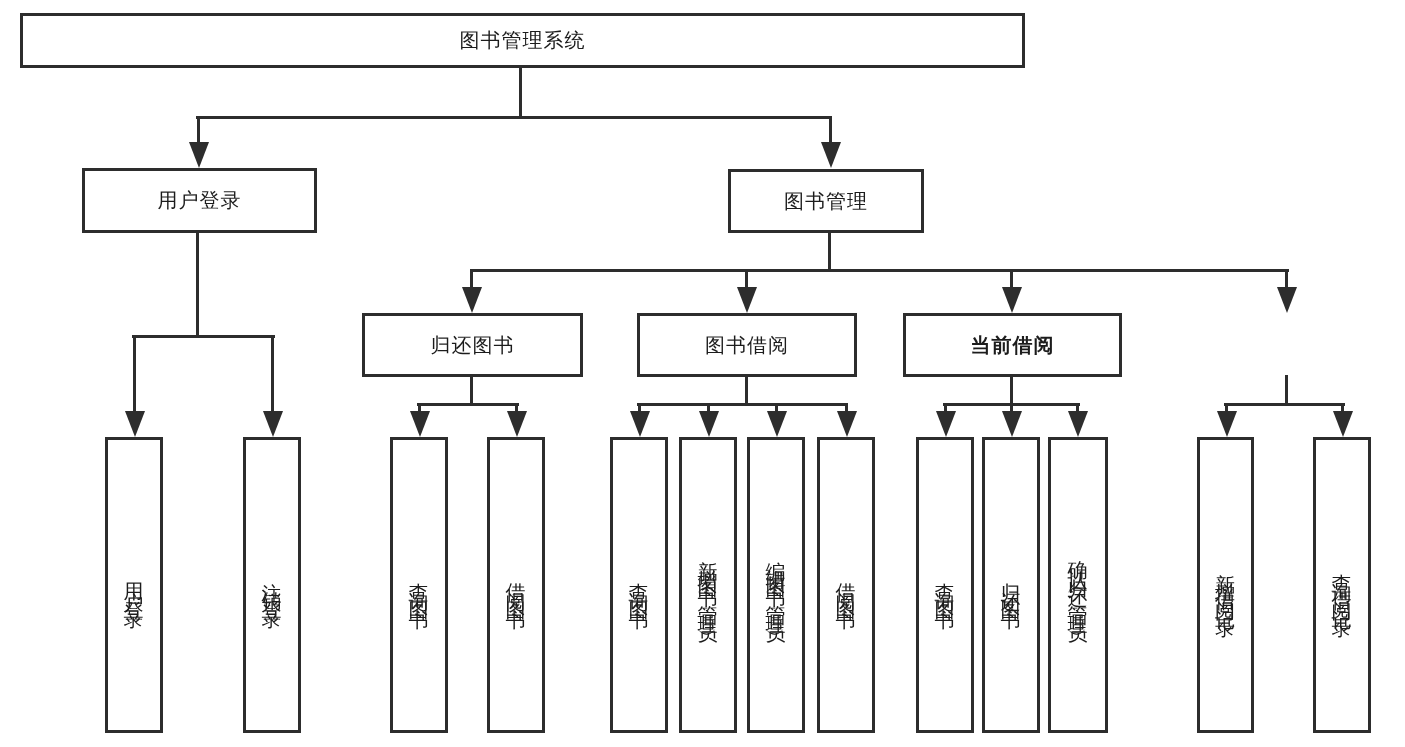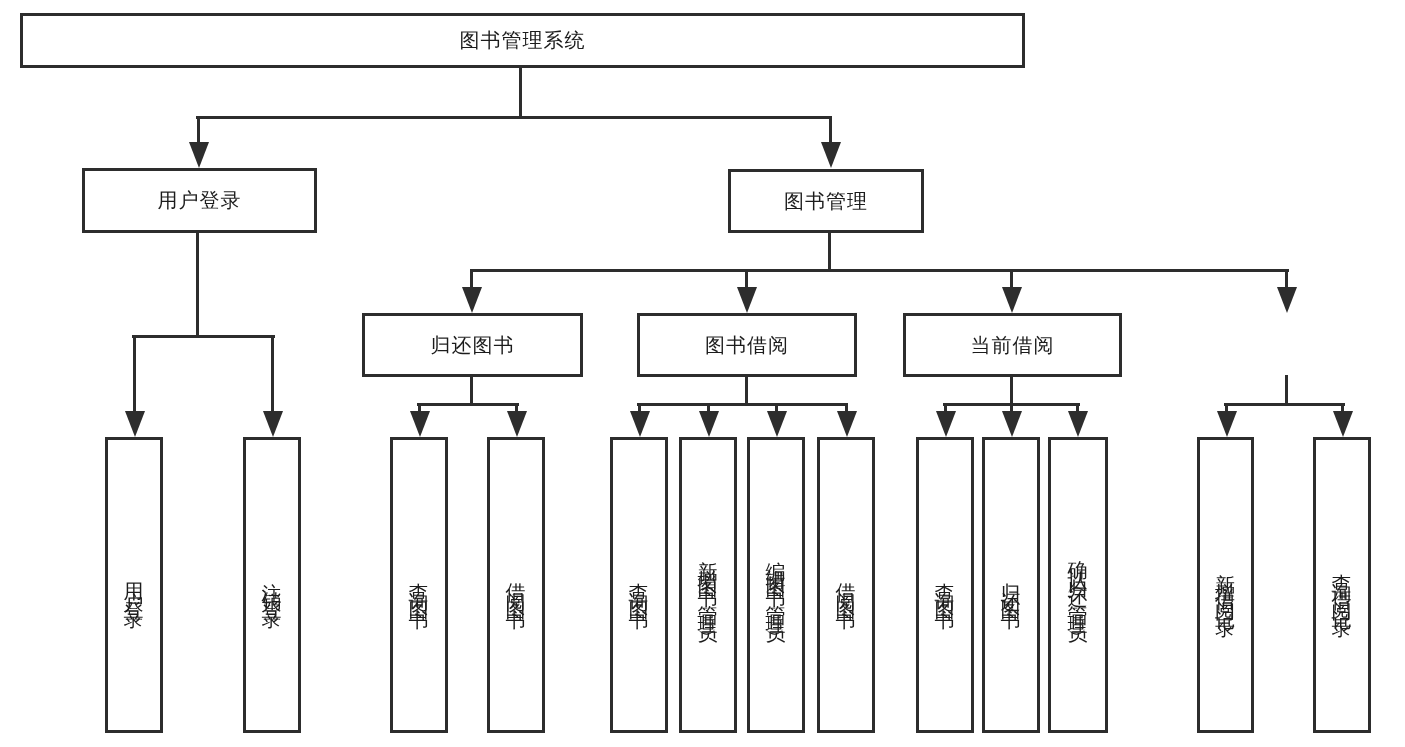--- a/index.html
+++ b/index.html
@@ -85,21 +85,21 @@
   <div class="ah" style="left:1002px;top:287px;"></div>
   <div class="vline" style="left:1285px;top:272px;width:3px;height:16px;"></div>
   <div class="ah" style="left:1277px;top:287px;"></div>
 
   <div class="box" style="left:362px;top:313px;width:221px;height:64px;">
     <span>归还图书</span>
   </div>
   <div class="box" style="left:637px;top:313px;width:220px;height:64px;">
     <span>图书借阅</span>
   </div>
-  <div class="box" style="left:903px;top:313px;width:219px;height:64px;">
+  <div class="box" style="left:903px;top:313px;width:219px;height:64px;font-weight:bold;">
     <span>当前借阅</span>
   </div>
 
   <div class="vline" style="left:470px;top:375px;width:3px;height:30px;"></div>
   <div class="hline" style="left:417px;top:403px;width:102px;height:3px;"></div>
   <div class="vline" style="left:745px;top:375px;width:3px;height:30px;"></div>
   <div class="hline" style="left:637px;top:403px;width:211px;height:3px;"></div>
   <div class="vline" style="left:1010px;top:375px;width:3px;height:30px;"></div>
   <div class="hline" style="left:943px;top:403px;width:137px;height:3px;"></div>
   <div class="vline" style="left:1285px;top:375px;width:3px;height:30px;"></div>

